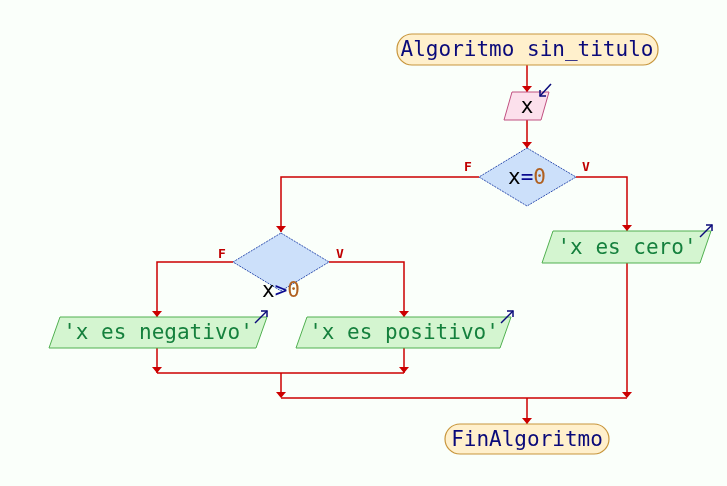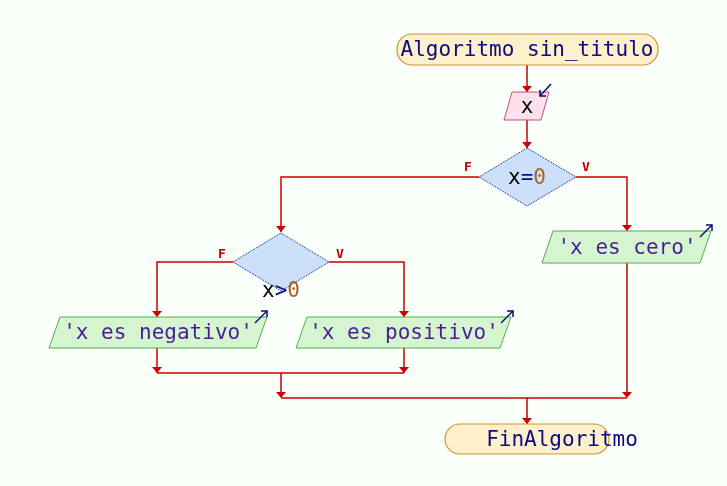--- a/index.html
+++ b/index.html
@@ -13,21 +13,21 @@
     svg.flow { position: absolute; left: 0; top: 0; }
     .lbl {
       position: absolute;
       white-space: nowrap;
       font-size: 21px;
       line-height: 20px;
       transform: translate(-50%, -50%);
     }
     .term { color: #0a0a7a; }
     .io { color: #000; }
-    .out { color: #4c1d95; text-align: center; }
+    .out { color: #15803d; text-align: center; }
     .cond-var { color: #000; }
     .cond-op { color: #0a0a90; }
     .cond-num { color: #b06020; }
     .branch {
       position: absolute;
       font-size: 13px;
       font-weight: bold;
       color: #c00000;
       transform: translate(-50%, -50%);
     }
@@ -126,13 +126,13 @@
 
 <div class="lbl" style="left:281px; top:262px;margin-top:28px;">
   <span class="cond-var">x</span><span class="cond-op">&gt;</span><span class="cond-num">0</span>
 </div>
 <div class="branch" style="left:222px; top:253px;">F</div>
 <div class="branch" style="left:340px; top:253px;">V</div>
 
 <div class="lbl out" style="left:158px; top:316px;margin-top:16px;">'x es negativo'</div>
 <div class="lbl out" style="left:404px; top:332px;">'x es positivo'</div>
 
-<div class="lbl term" style="left:527px; top:439px;margin-left:35px;">FinAlgoritmo</div>
+<div class="lbl term" style="left:527px; top:439px;">FinAlgoritmo</div>
 
 </body></html>

